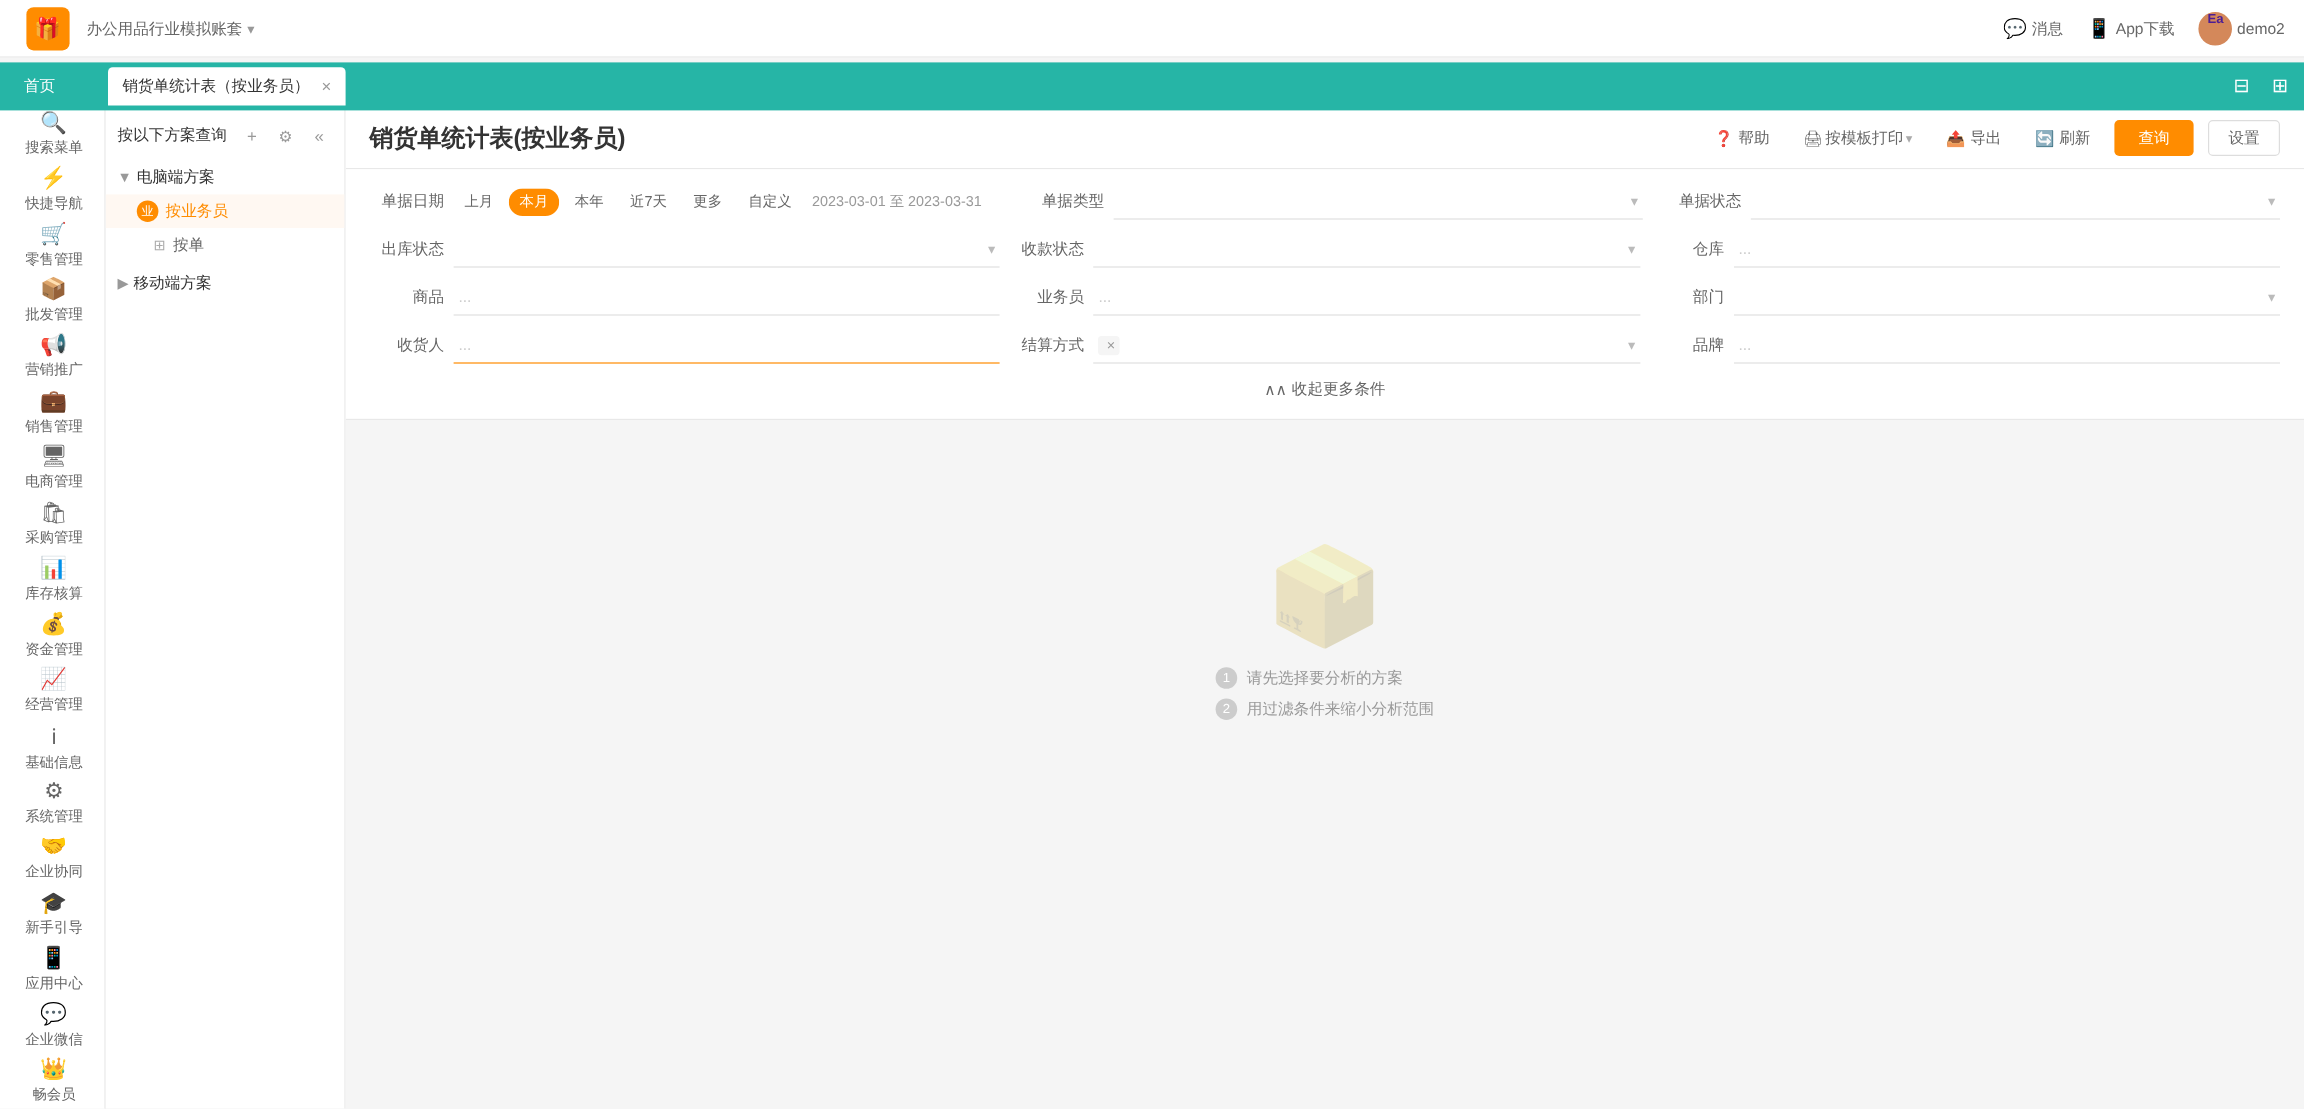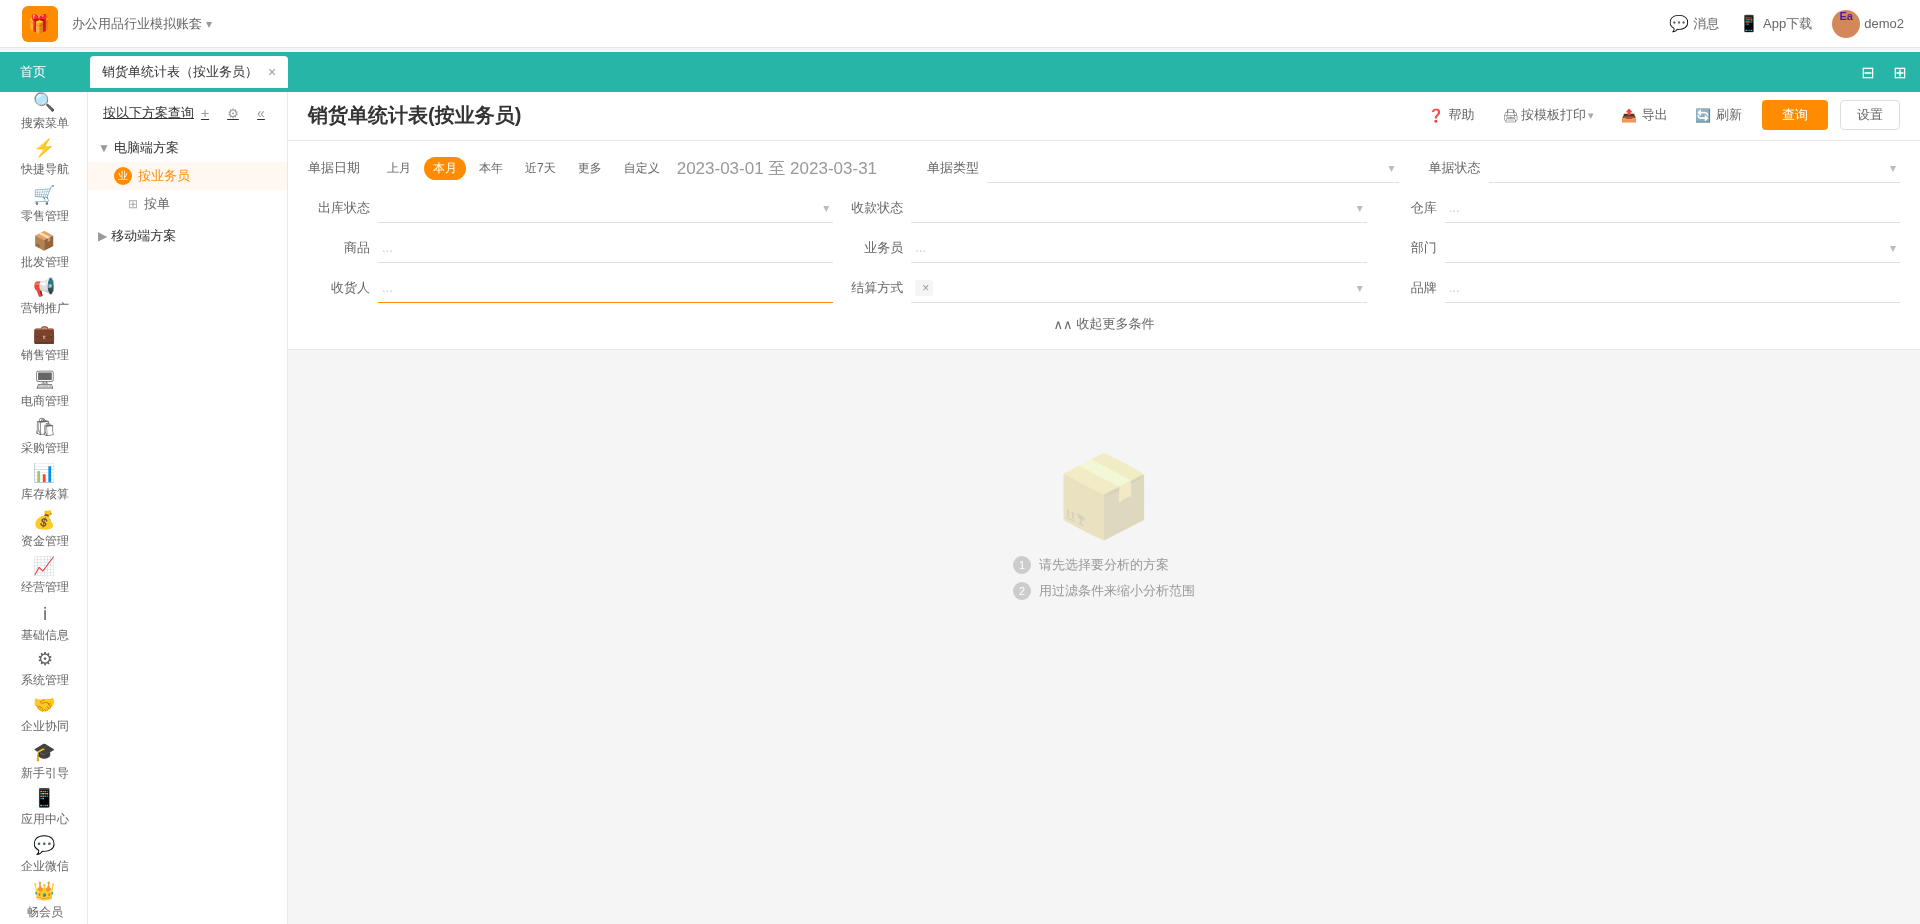--- a/index.html
+++ b/index.html
@@ -169,25 +169,24 @@
     .left-panel {
       width: 200px;
       background: #fff;
       border-right: 1px solid #e8e8e8;
       padding: 8px 0;
       flex-shrink: 0;
     }
     .left-panel-header {
       display: flex;
       align-items: center;
-      justify-content: center;
+      justify-content: space-between;
       padding: 6px 10px;
       font-size: 13px;
       color: #333;
-      text-decoration: underline;
     }
     .left-panel-header-title { font-weight: 500; }
     .left-panel-icons {
       display: flex;
       gap: 6px;
       align-items: center;
     }
     .panel-icon-btn {
       width: 22px;
       height: 22px;
@@ -310,41 +309,42 @@
     .filter-area {
       background: #fff;
       padding: 12px 20px;
       border-bottom: 1px solid #e8e8e8;
     }
     .filter-label {
       width: 70px;
       font-size: 13px;
       color: #666;
       flex-shrink: 0;
+      text-align: right;
       padding-right: 8px;
     }
     .date-shortcuts {
       display: flex;
       gap: 4px;
       align-items: center;
     }
     .date-btn {
       padding: 2px 8px;
       border-radius: 12px;
       font-size: 12px;
       cursor: pointer;
       color: #666;
       border: 1px solid transparent;
     }
     .date-btn.active {
       background: #ff8c00;
       color: white;
     }
     .date-range-text {
-      font-size: 17px;
+      font-size: 12px;
       color: #999;
       margin-left: 4px;
     }
     .filter-cell {
       display: flex;
       align-items: center;
     }
     .filter-cell-label {
       font-size: 13px;
       color: #666;

